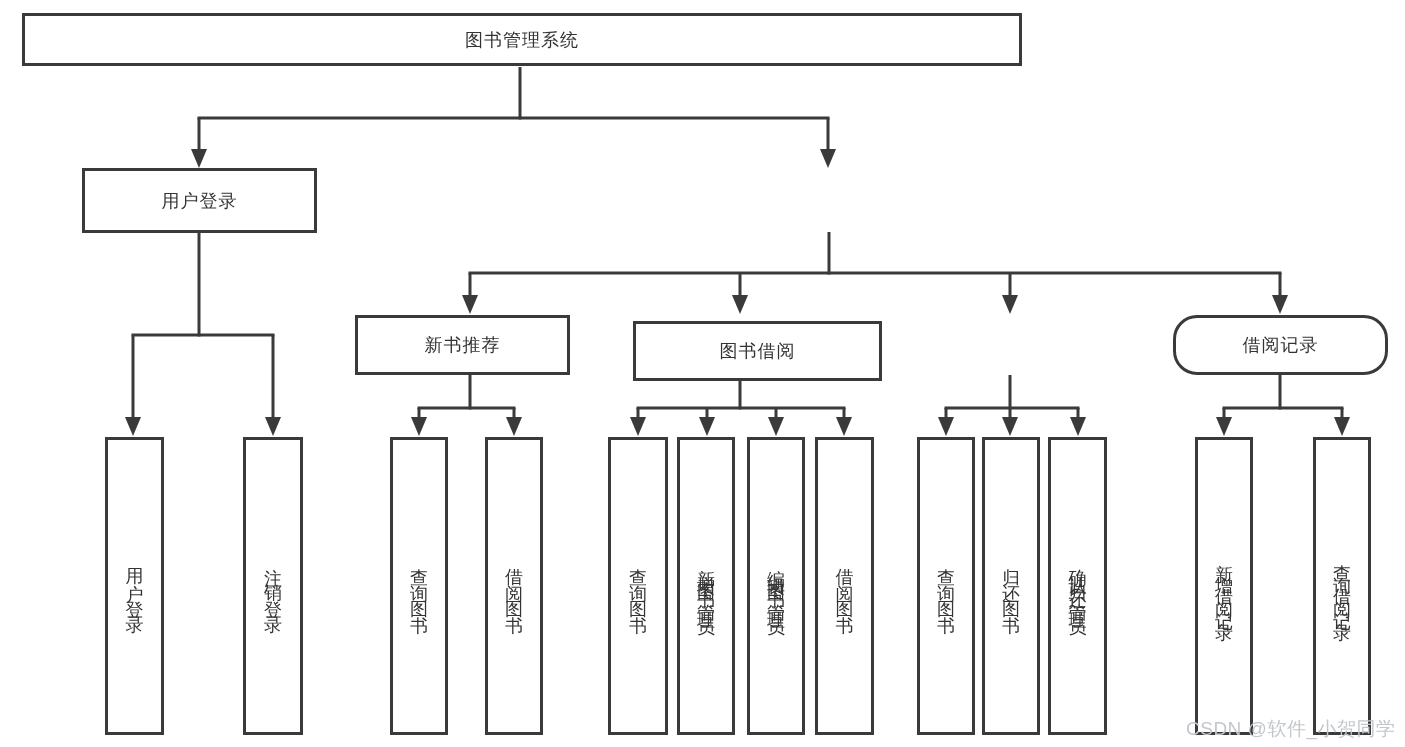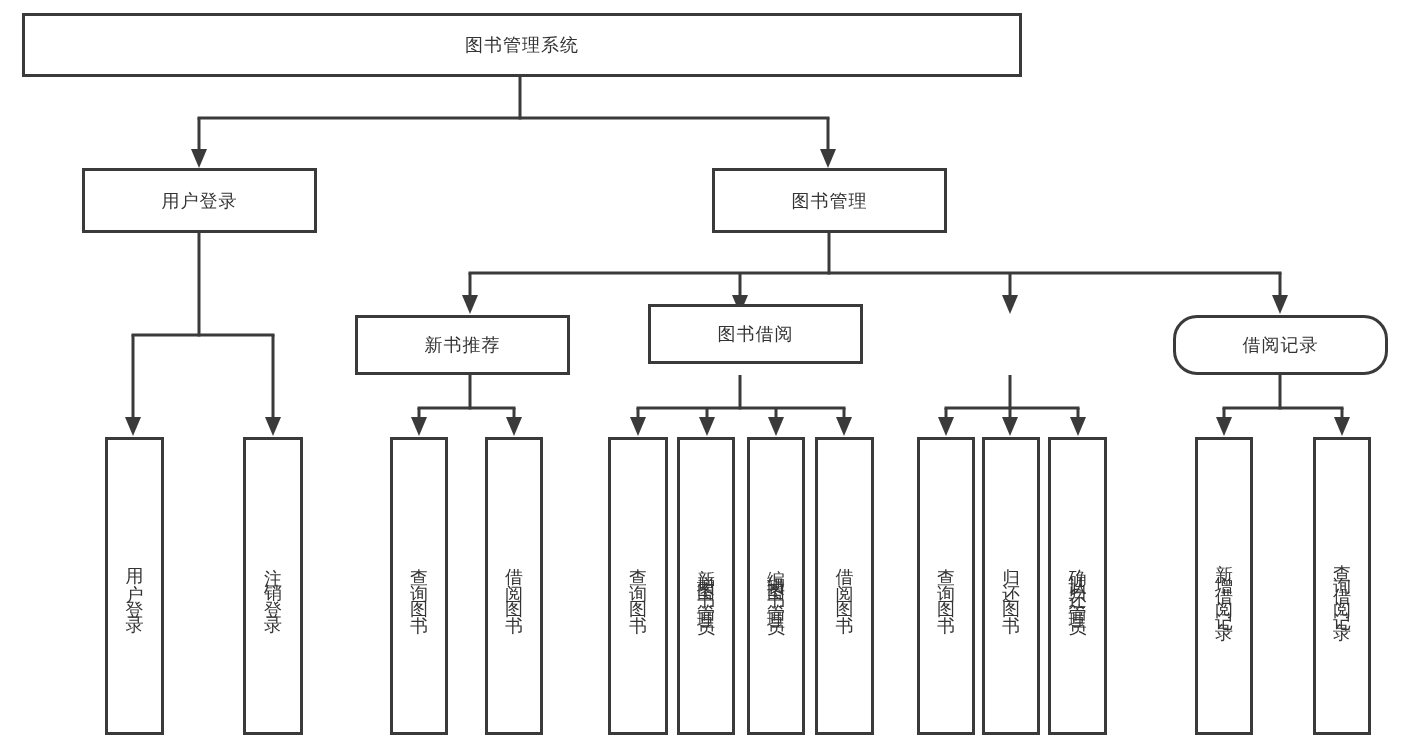--- a/index.html
+++ b/index.html
@@ -29,25 +29,25 @@
   .vtext{
     writing-mode:vertical-rl;
     text-orientation:mixed;
     letter-spacing:16px;
     line-height:1;
   }
   .vtext.ls6{letter-spacing:12px;}
   .vtext.ls9{letter-spacing:7px;}
 
   
-  #n-root{left:22px;top:13px;width:1000px;height:64px;}
+  #n-root{left:22px;top:13px;width:1000px;height:53px;}
   #n-user-login{left:82px;top:168px;width:235px;height:65px;}
   #n-book-mgmt{left:712px;top:168px;width:235px;height:65px;}
   #n-new-book{left:355px;top:315px;width:215px;height:60px;}
-  #n-book-borrow{left:633px;top:304px;width:215px;height:60px;margin-left:15px;}
+  #n-book-borrow{left:633px;top:321px;width:249px;height:60px;}
   #n-current-borrow{left:903px;top:315px;width:215px;height:60px;}
   #n-borrow-record{left:1173px;top:315px;width:215px;height:60px;border-radius:24px;}
 
   
   #l-ul-login{left:105px;width:59px;}
   #l-ul-logout{left:243px;width:60px;}
   #l-nb-query{left:390px;width:58px;}
   #l-nb-borrow{left:485px;width:58px;}
   #l-bb-query{left:608px;width:60px;}
   #l-bb-add{left:677px;width:58px;}
@@ -145,21 +145,20 @@
       <line x1="1224" y1="408" x2="1224" y2="421"></line>
       <polygon points="1216,417 1232,417 1224,436"></polygon>
       <line x1="1342" y1="408" x2="1342" y2="421"></line>
       <polygon points="1334,417 1350,417 1342,436"></polygon>
     </g>
   </svg>
 
   <div id="n-root" class="box">图书管理系统</div>
 
   <div id="n-user-login" class="box">用户登录</div>
-  <div id="n-book-mgmt" class="box">图书管理</div>
 
   <div id="n-new-book" class="box">新书推荐</div>
   <div id="n-book-borrow" class="box">图书借阅</div>
   <div id="n-borrow-record" class="box">借阅记录</div>
 
   <div id="l-ul-login" class="box leaf">
       <span class="vtext">用户登录</span>
     </div>
   <div id="l-ul-logout" class="box leaf">
       <span class="vtext">注销登录</span>
@@ -195,13 +194,14 @@
       <span class="vtext ls9">确认归还（管理员）</span>
     </div>
 
   <div id="l-br-add" class="box leaf">
       <span class="vtext ls6">新增借阅记录</span>
     </div>
   <div id="l-br-query" class="box leaf">
       <span class="vtext ls6">查询借阅记录</span>
     </div>
 
+  <div class="watermark">CSDN @软件_小贺同学</div>
 </div>
 
 </body></html>

